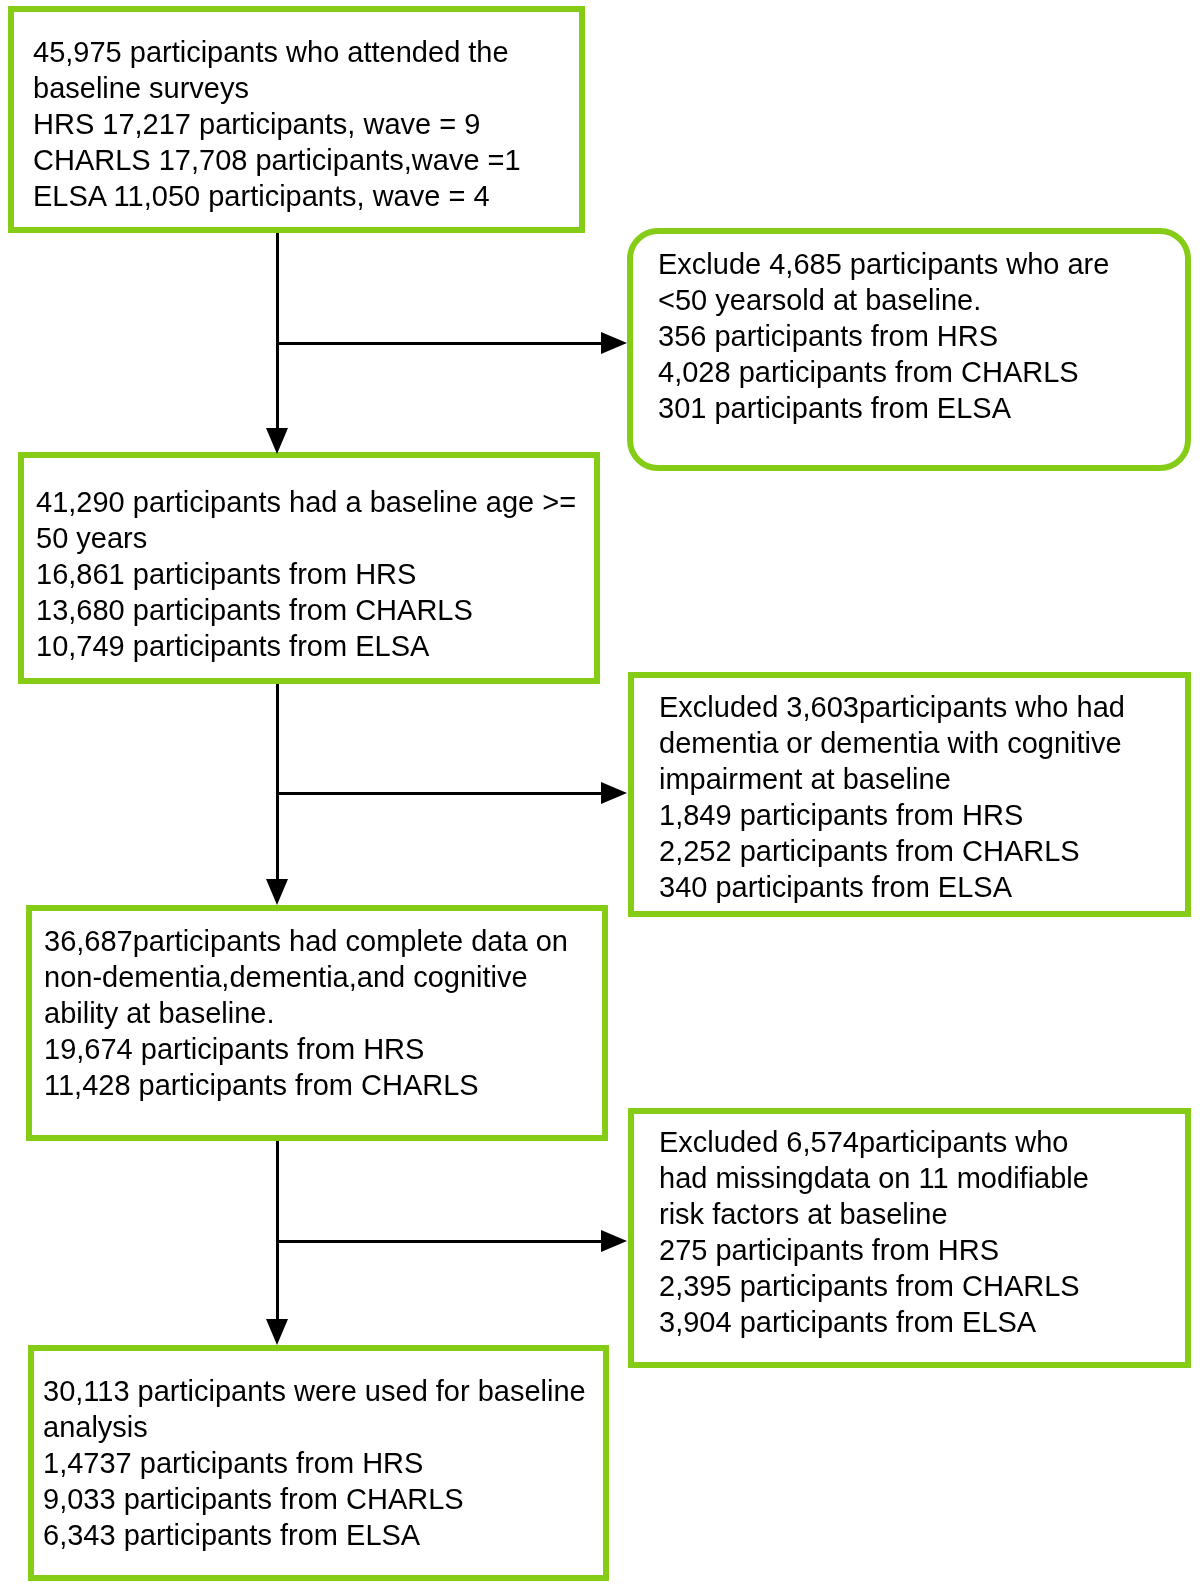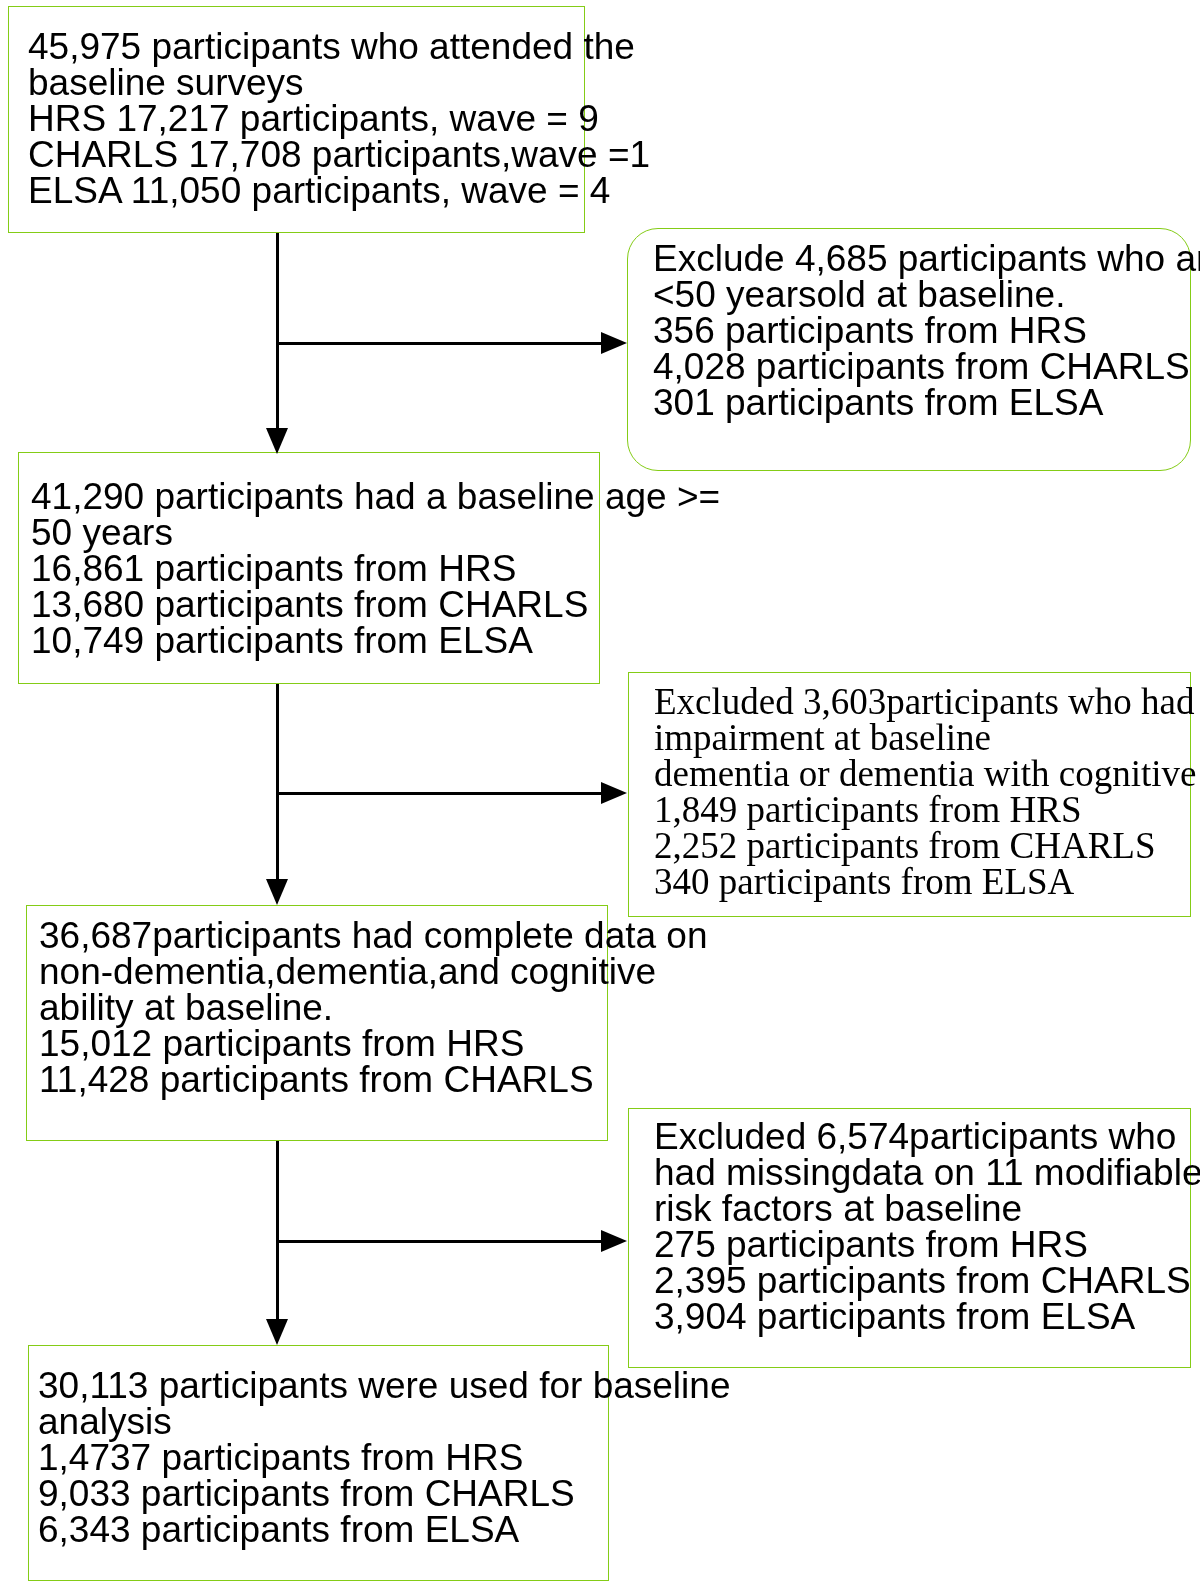--- a/index.html
+++ b/index.html
@@ -11,23 +11,23 @@
     position: relative;
     width: 1200px;
     height: 1585px;
     background: #ffffff;
     font-family: "Liberation Sans", sans-serif;
     color: #000000;
   }
   .box {
     position: absolute;
     box-sizing: border-box;
-    border: 1px solid #84cc16;
+    border: 6px solid #84cc16;
     background: #ffffff;
-    font-size: 37px;
+    font-size: 29px;
     line-height: 36px;
     color: #000000;
   }
   .line {
     white-space: nowrap;
   }
   .connector {
     position: absolute;
     background: #000000;
   }
@@ -47,21 +47,21 @@
     border-bottom: 11px solid transparent;
     border-left: 26px solid #000000;
   }
   
   #box-baseline-surveys { left: 8px;  top: 6px;    width: 577px; height: 227px; padding: 22px 12px 0 19px; }
   #box-age-50          { left: 18px; top: 452px;  width: 582px; height: 232px; padding: 26px 8px 0 12px; }
   #box-complete-data   { left: 26px; top: 905px;  width: 582px; height: 236px; padding: 12px 8px 0 12px; }
   #box-baseline-analysis{ left: 20px; top: 1345px; width: 581px; height: 236px; padding: 22px 8px 0 9px; margin-left: 8px; }
   
   #box-exclude-age      { left: 627px; top: 228px;  width: 564px; height: 243px; padding: 12px 8px 0 25px; border-radius: 31px; }
-  #box-exclude-dementia { left: 628px; top: 672px;  width: 563px; height: 245px; padding: 11px 8px 0 25px; font-family: Liberation Serif, serif; }
+  #box-exclude-dementia { left: 628px; top: 672px;  width: 563px; height: 245px; padding: 11px 8px 0 25px; }
   #box-exclude-missing  { left: 628px; top: 1108px; width: 563px; height: 260px; padding: 10px 8px 0 25px; }
   
   #vline-1 { left: 276px; top: 233px;  width: 3px; height: 197px; }
   #vhead-1 { left: 266px; top: 428px; }
   #hline-1 { left: 277px; top: 342px;  width: 326px; height: 3px; }
   #hhead-1 { left: 601px; top: 332px; }
   #vline-2 { left: 276px; top: 684px;  width: 3px; height: 197px; }
   #vhead-2 { left: 266px; top: 879px; }
   #hline-2 { left: 277px; top: 792px;  width: 326px; height: 3px; }
   #hhead-2 { left: 601px; top: 782px; }
@@ -94,32 +94,32 @@
   <div class="box" id="box-age-50">
     <div class="line">41,290 participants had a baseline age &gt;=</div>
     <div class="line">50 years</div>
     <div class="line">16,861 participants from HRS</div>
     <div class="line">13,680 participants from CHARLS</div>
     <div class="line">10,749 participants from ELSA</div>
   </div>
 
   <div class="box" id="box-exclude-dementia">
     <div class="line">Excluded 3,603participants who had</div>
+    <div class="line">dementia or dementia with cognitive</div>
     <div class="line">impairment at baseline</div>
-    <div class="line">dementia or dementia with cognitive</div>
     <div class="line">1,849 participants from HRS</div>
     <div class="line">2,252 participants from CHARLS</div>
     <div class="line">340 participants from ELSA</div>
   </div>
 
   <div class="box" id="box-complete-data">
     <div class="line">36,687participants had complete data on</div>
     <div class="line">non-dementia,dementia,and cognitive</div>
     <div class="line">ability at baseline.</div>
-    <div class="line">15,012 participants from HRS</div>
+    <div class="line">19,674 participants from HRS</div>
     <div class="line">11,428 participants from CHARLS</div>
   </div>
 
   <div class="box" id="box-exclude-missing">
     <div class="line">Excluded 6,574participants who</div>
     <div class="line">had missingdata on 11 modifiable</div>
     <div class="line">risk factors at baseline</div>
     <div class="line">275 participants from HRS</div>
     <div class="line">2,395 participants from CHARLS</div>
     <div class="line">3,904 participants from ELSA</div>

